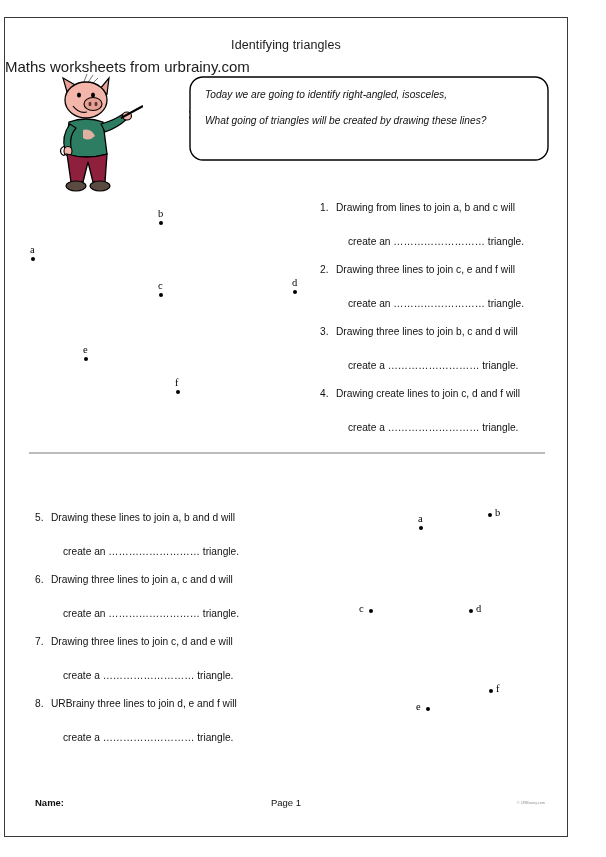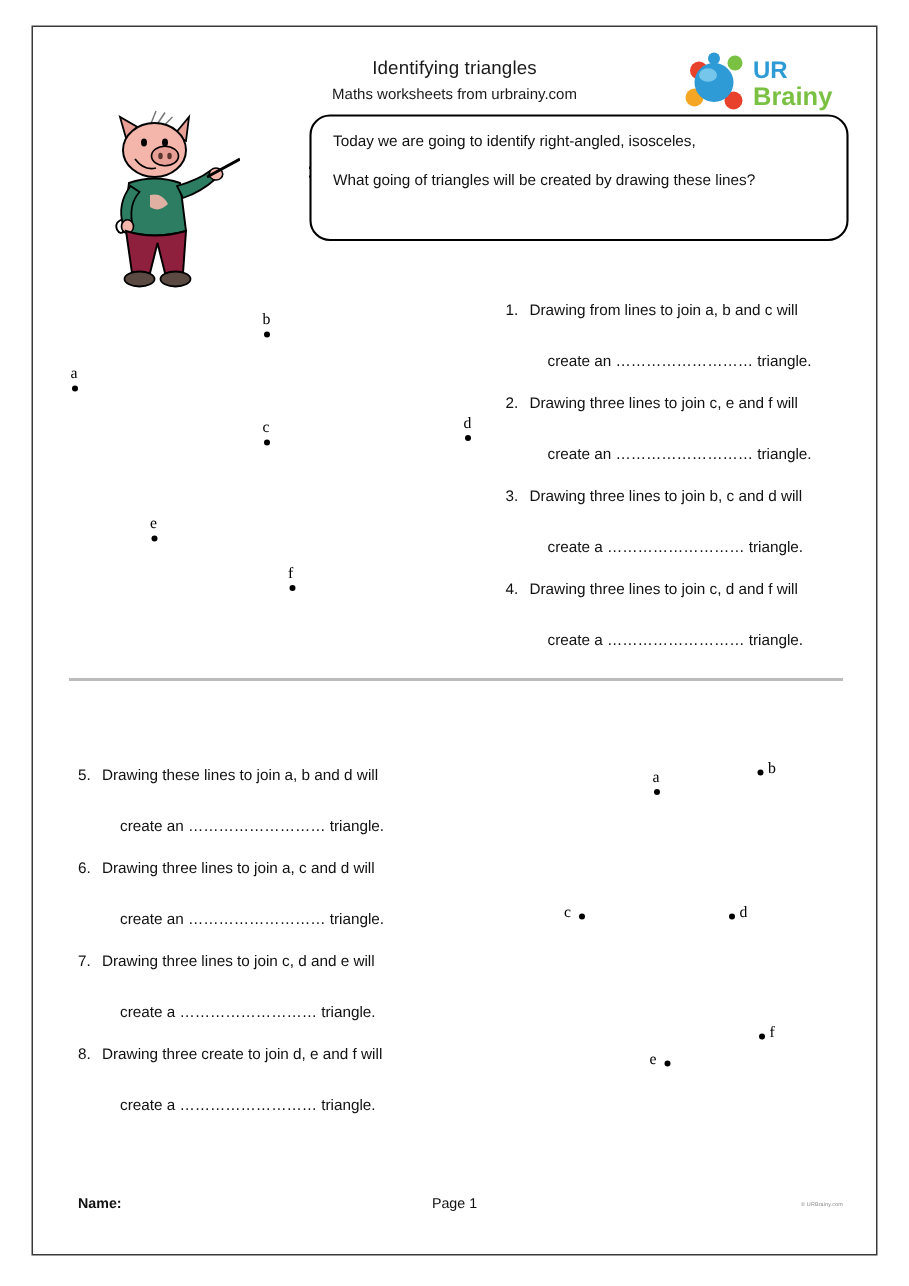--- a/index.html
+++ b/index.html
@@ -12,21 +12,21 @@
     height: 857px;
     font-family: "Liberation Sans", sans-serif;
     color: #000000;
     position: relative;
     overflow: hidden;
   }
 
   
   #page {
     position: absolute;
-    left: 21px;
+    left: 4px;
     top: 17px;
     width: 564px;
     height: 820px;
     border: 1px solid #3a3a3a;
     box-sizing: border-box;
     background: #fff;
   }
 
   
   #header-title {
@@ -37,22 +37,21 @@
     text-align: center;
     font-size: 12.5px;
     color: #1a1a1a;
     letter-spacing: .1px;
   }
   #header-sub {
     position: absolute;
     left: 0;
     top: 40px;
     width: 100%;
-    text-align: center;
-    font-size: 10px;
+    font-size: 15px;
     color: #1a1a1a;
   }
 
   
   #logo {
     position: absolute;
     right: 18px;
     top: 15px;
     width: 110px;
     height: 46px;
@@ -76,20 +75,21 @@
     height: 86px;
   }
   #bubble-text {
     position: absolute;
     left: 200px;
     top: 70px;
     width: 332px;
     font-size: 10.2px;
     line-height: 14.5px;
     color: #111;
+    font-style: italic;
   }
   #bubble-text p { margin: 0; }
   #bubble-text p.second { margin-top: 11px; }
 
   
   .dotfield { position: absolute; }
   .dot {
     position: absolute;
     width: 4px;
     height: 4px;
@@ -161,33 +161,20 @@
   }
 </style>
 </head>
 <body>
 
 <div id="page">
 
   <div id="header-title">Identifying triangles</div>
   <div id="header-sub">Maths worksheets from urbrainy.com</div>
 
-  <div id="logo">
-    <svg viewBox="0 0 110 46" width="110" height="46">
-      <circle cx="10" cy="14" r="6" fill="#e8412c"></circle>
-      <circle cx="34" cy="9" r="5" fill="#7ac143"></circle>
-      <circle cx="7" cy="32" r="6" fill="#f5a623"></circle>
-      <circle cx="33" cy="34" r="6" fill="#e8412c"></circle>
-      <circle cx="20" cy="6" r="4" fill="#2f9bd6"></circle>
-      <circle cx="20" cy="22" r="13" fill="#2f9bd6"></circle>
-      <ellipse cx="16" cy="17" rx="6" ry="4.5" fill="#8fd4f2" opacity=".75"></ellipse>
-      <text x="46" y="19" font-family="Liberation Sans, sans-serif" font-size="16" font-weight="bold" fill="#2f9bd6">UR</text>
-      <text x="46" y="37" font-family="Liberation Sans, sans-serif" font-size="17" font-weight="bold" fill="#7ac143">Brainy</text>
-    </svg>
-  </div>
 
   <div id="mascot">
     <svg viewBox="0 0 100 130" width="100" height="130">
 
       <g stroke="#777" stroke-width="1" fill="none">
         <path d="M40 18 L44 8"></path>
           <path d="M44 18 L50 9"></path>
           <path d="M48 19 L55 12"></path>
       </g>
 
@@ -249,30 +236,30 @@
       <div class="dot" style="left: 79px; top: 339px;"></div>
       <div class="dotlabel" style="left: 78px; top: 326px;">e</div>
       <div class="dot" style="left: 171px; top: 372px;"></div>
       <div class="dotlabel" style="left: 170px; top: 359px;">f</div>
     </div>
 
   <div class="qlist" id="questions-top" style="left:315px; top:182px; width:232px;">
       <div class="qitem"><span class="qnum">1.</span><span>Drawing from lines to join a, b and c will</span><span class="qline2">create an ……………………… triangle.</span></div>
       <div class="qitem"><span class="qnum">2.</span><span>Drawing three lines to join c, e and f will</span><span class="qline2">create an ……………………… triangle.</span></div>
       <div class="qitem"><span class="qnum">3.</span><span>Drawing three lines to join b, c and d will</span><span class="qline2">create a ……………………… triangle.</span></div>
-      <div class="qitem"><span class="qnum">4.</span><span>Drawing three lines to join c, d and f will</span><span class="qline2">create a ……………………… triangle.</span></div>
+      <div class="qitem"><span class="qnum">4.</span><span>Drawing create lines to join c, d and f will</span><span class="qline2">create a ……………………… triangle.</span></div>
     </div>
 
   <div id="divider"></div>
 
   <div class="qlist" id="questions-bottom" style="left:30px; top:492px; width:240px;">
       <div class="qitem"><span class="qnum">5.</span><span>Drawing these lines to join a, b and d will</span><span class="qline2">create an ……………………… triangle.</span></div>
       <div class="qitem"><span class="qnum">6.</span><span>Drawing three lines to join a, c and d will</span><span class="qline2">create an ……………………… triangle.</span></div>
       <div class="qitem"><span class="qnum">7.</span><span>Drawing three lines to join c, d and e will</span><span class="qline2">create a ……………………… triangle.</span></div>
-      <div class="qitem"><span class="qnum">8.</span><span>Drawing three create to join d, e and f will</span><span class="qline2">create a ……………………… triangle.</span></div>
+      <div class="qitem"><span class="qnum">8.</span><span>URBrainy three lines to join d, e and f will</span><span class="qline2">create a ……………………… triangle.</span></div>
     </div>
 
   <div class="dotfield" id="diagram-bottom">
       <div class="dot" style="left: 414px; top: 508px;"></div>
       <div class="dotlabel" style="left: 413px; top: 495px;">a</div>
       <div class="dot" style="left: 483px; top: 495px;"></div>
       <div class="dotlabel" style="left: 490px; top: 489px;">b</div>
       <div class="dot" style="left: 364px; top: 591px;"></div>
       <div class="dotlabel" style="left: 354px; top: 585px;">c</div>
       <div class="dot" style="left: 464px; top: 591px;"></div>

